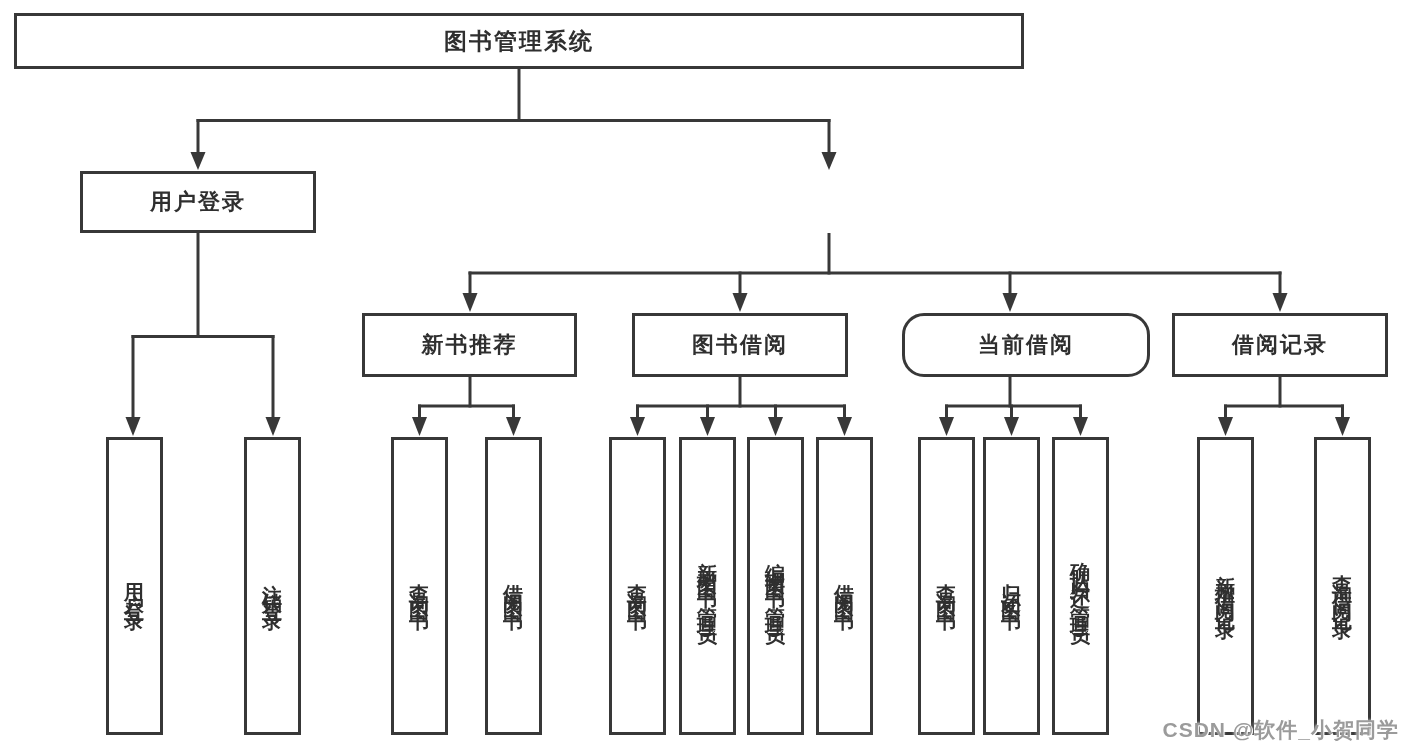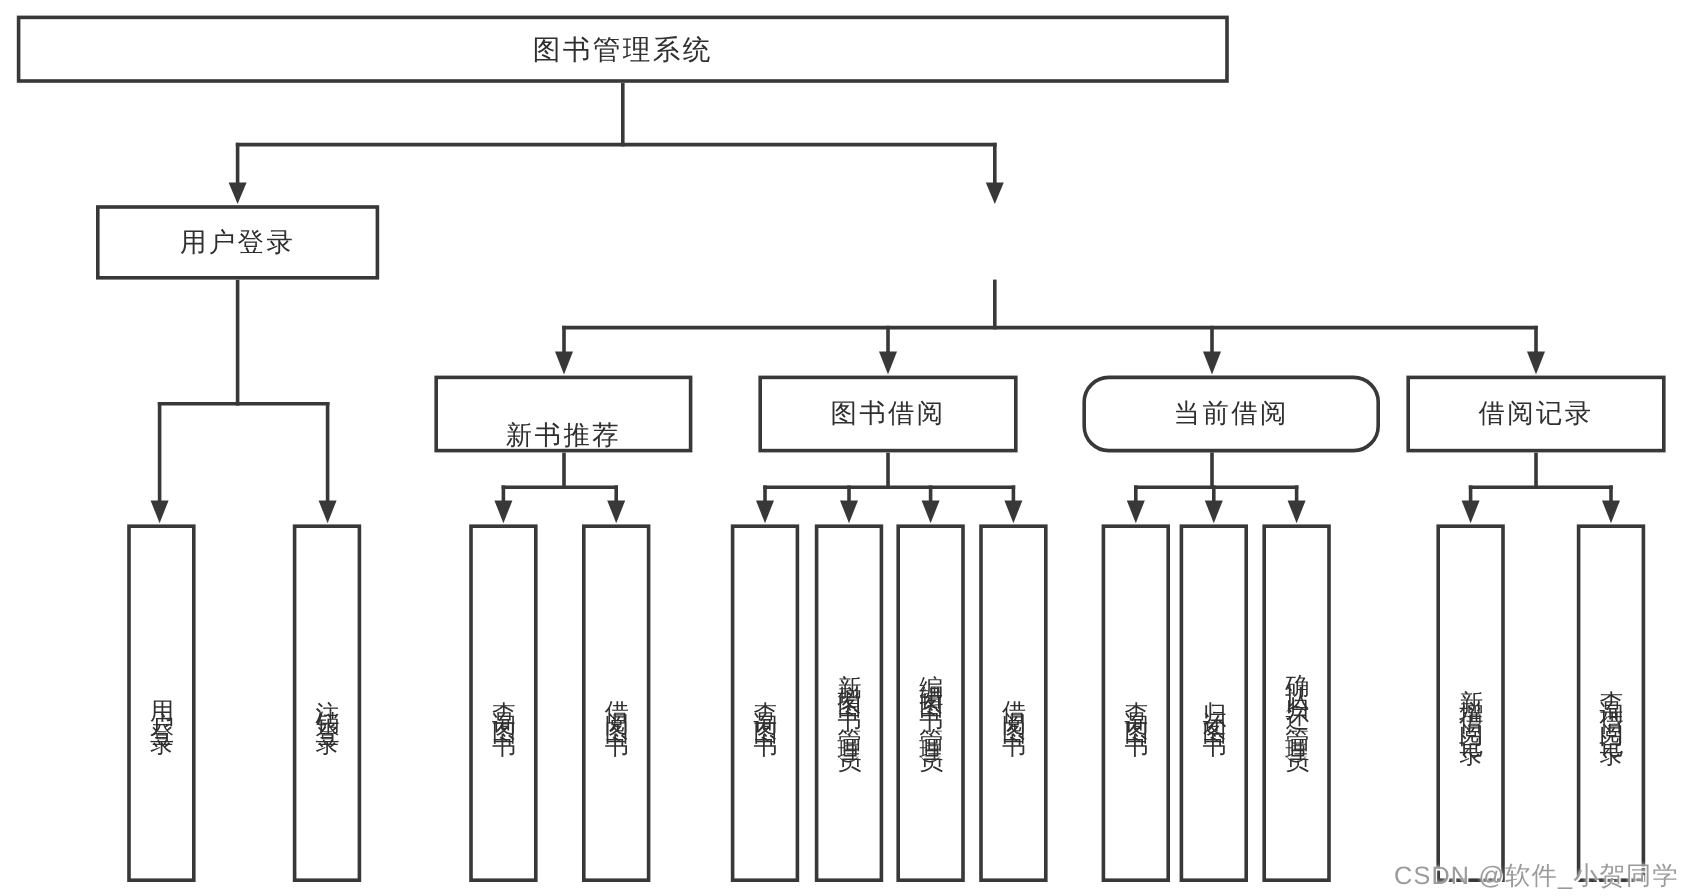--- a/index.html
+++ b/index.html
@@ -4,20 +4,21 @@
 <style>
   html, body { margin: 0; padding: 0; background: #ffffff; }
   .canvas {
     position: relative;
     width: 1405px;
     height: 747px;
     background: #ffffff;
     overflow: hidden;
     font-family: "Liberation Sans", sans-serif;
     color: #2f2f2f;
+    font-weight: bold;
   }
   svg.wires { position: absolute; left: 0; top: 0; z-index: 1; }
   svg.wires line { stroke: #383838; stroke-width: 3; }
   svg.wires polygon { fill: #383838; }
   .box {
     position: absolute;
     box-sizing: border-box;
     background: #ffffff;
     border: 3px solid #383838;
     display: flex;
@@ -136,21 +137,21 @@
   </svg>
 
   <div class="box" style="left:14px; top:13px; width:1010px; height:56px;">
     <span class="hlabel root-label">图书管理系统</span>
   </div>
 
   <div class="box" style="left:80px; top:171px; width:236px; height:62px;">
     <span class="hlabel">用户登录</span>
   </div>
 
-  <div class="box lvl2" style="left:362px; width:215px;align-items:flex-end;">
+  <div class="box lvl2" style="left:362px; width:215px;">
     <span class="hlabel">新书推荐</span>
   </div>
   <div class="box lvl2" style="left:632px; width:216px;">
     <span class="hlabel">图书借阅</span>
   </div>
   <div class="box lvl2" style="left:902px; width:248px;border-radius:22px;">
     <span class="hlabel">当前借阅</span>
   </div>
   <div class="box lvl2" style="left:1172px; width:216px;">
     <span class="hlabel">借阅记录</span>

